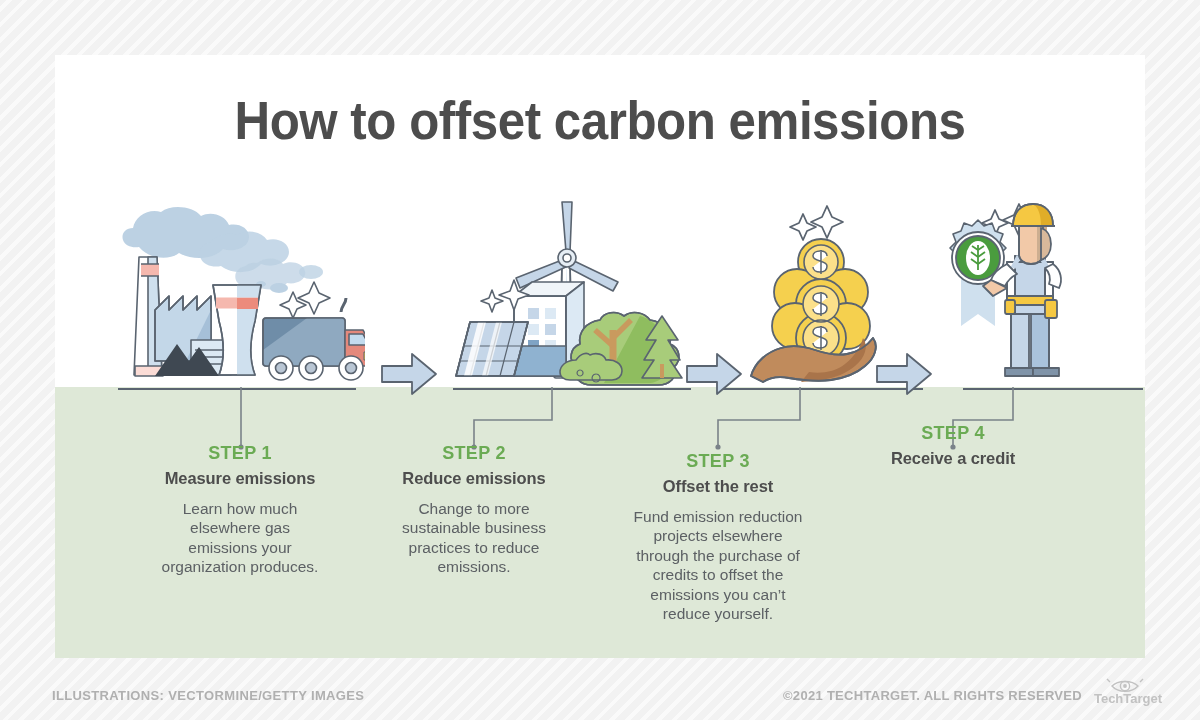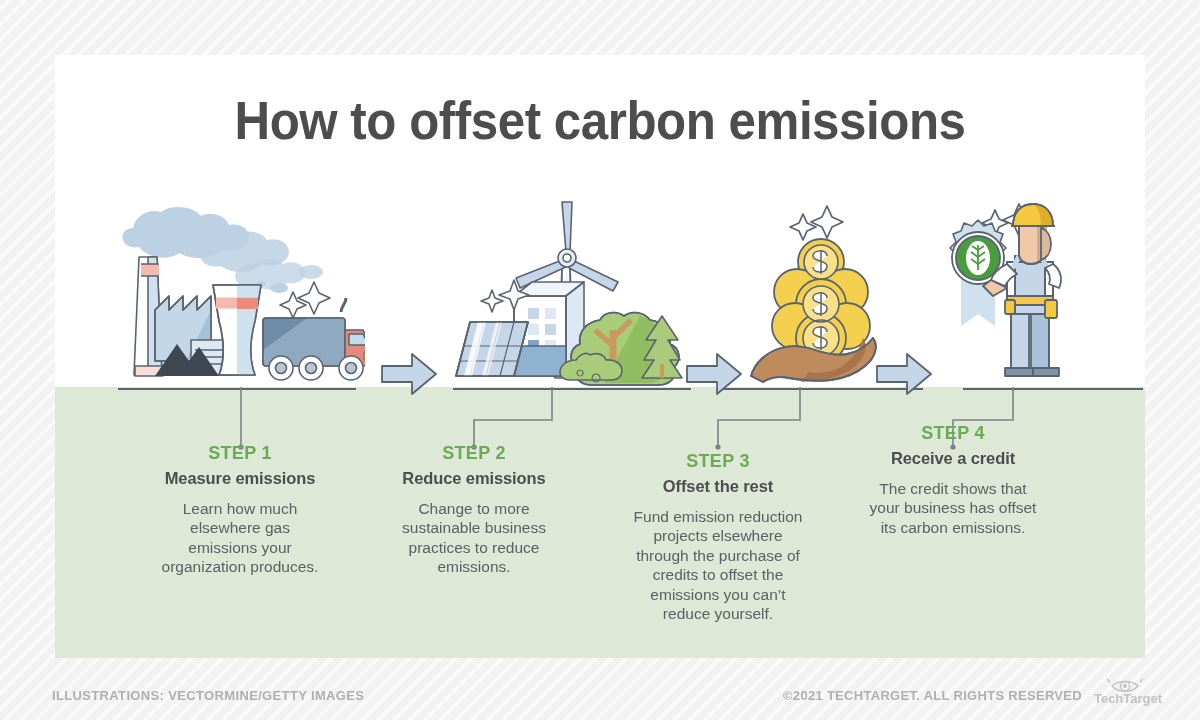--- a/index.html
+++ b/index.html
@@ -417,21 +417,20 @@
 
   <div class="step-col" style="left:573px; top:396px; width:180px;">
     <div class="step-kicker">STEP 3</div>
     <div class="step-title">Offset the rest</div>
     <div class="step-body">Fund emission reduction projects elsewhere through the purchase of credits to offset the emissions you can’t reduce yourself.</div>
   </div>
 
   <div class="step-col" style="left:810px; top:368px; width:176px;">
     <div class="step-kicker">STEP 4</div>
     <div class="step-title">Receive a credit</div>
-    <div class="step-body">The credit shows that your business has offset its carbon emissions.</div>
   </div>
 
 </div>
 
 <div id="footer-left">ILLUSTRATIONS: VECTORMINE/GETTY IMAGES</div>
 <div id="footer-right">©2021 TECHTARGET. ALL RIGHTS RESERVED</div>
 
 <svg id="logo" viewBox="0 0 84 34">
   <g fill="none" stroke="#c2c2c2" stroke-width="1.4">
     <path d="M26 11c6-6 20-6 26 0-6 7-20 7-26 0z"></path>

